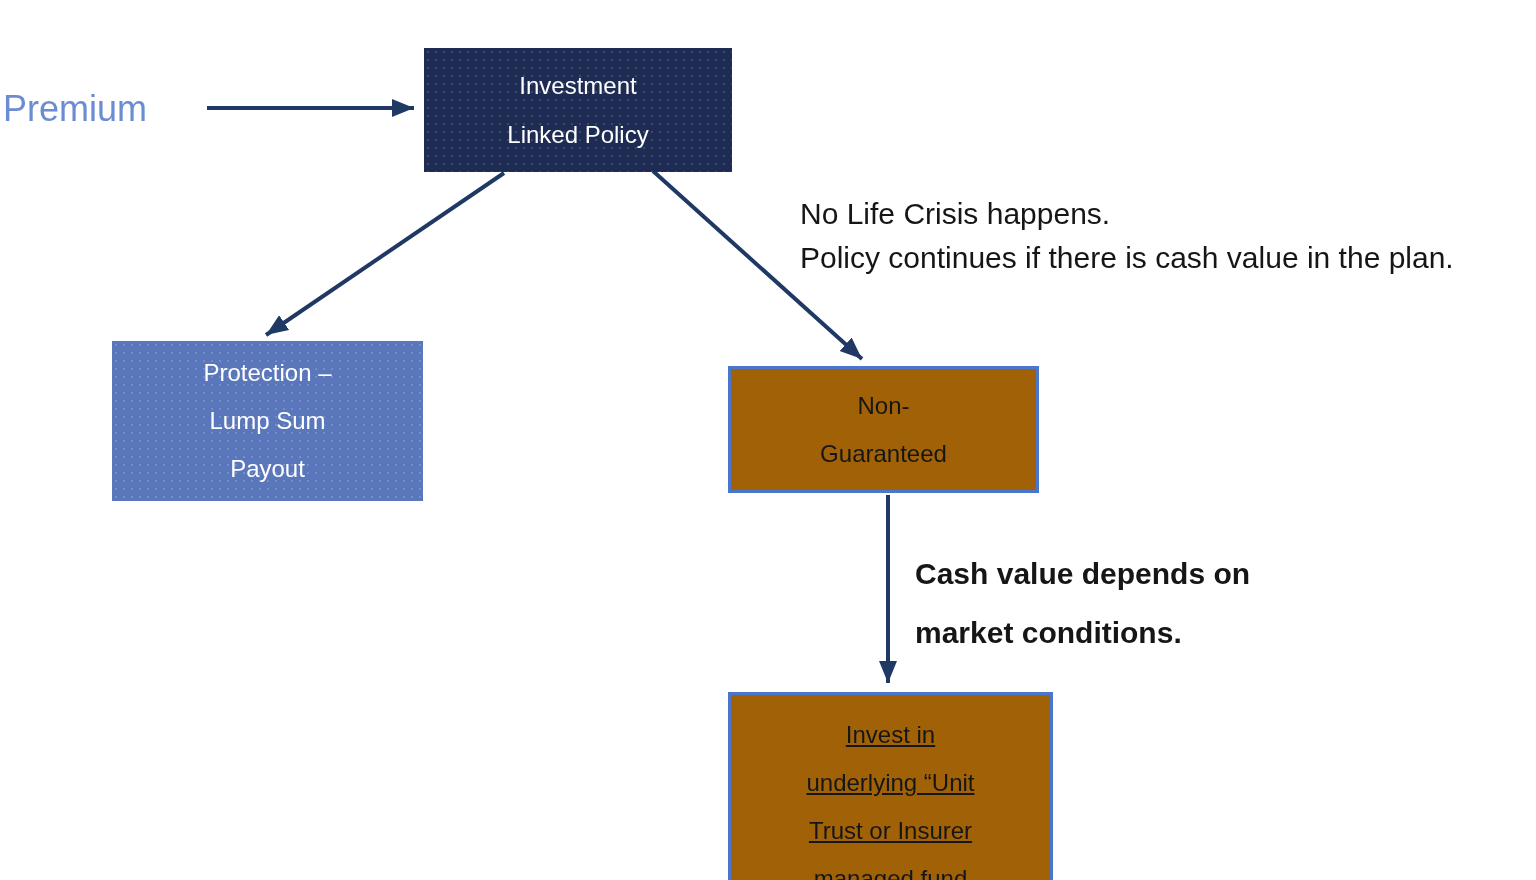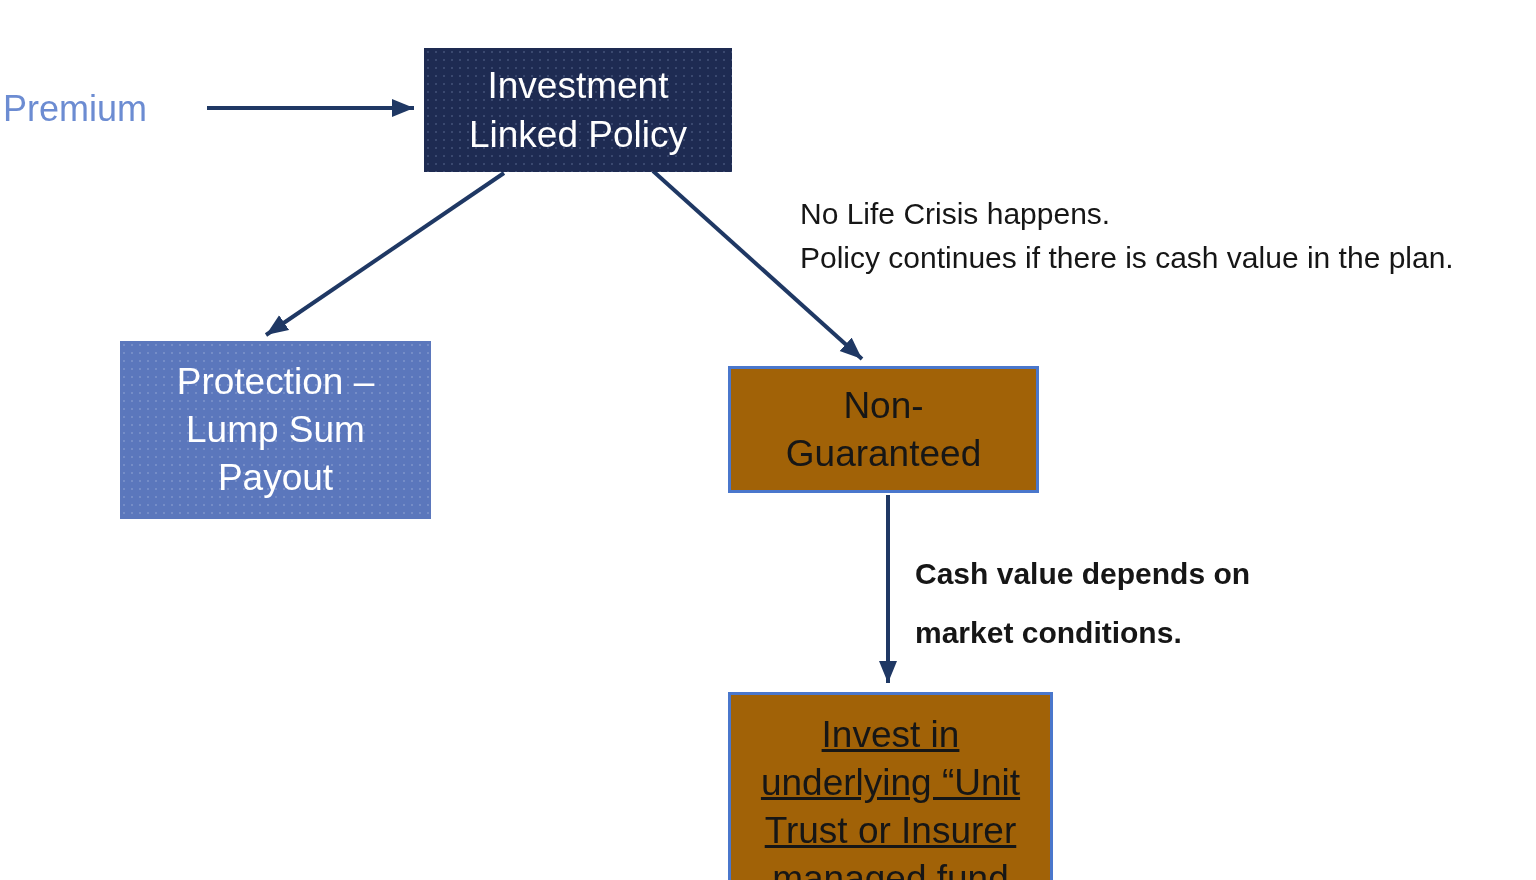--- a/index.html
+++ b/index.html
@@ -32,21 +32,21 @@
     fill: var(--arrow-color, #1f3864);
   }
   .node {
     position: absolute;
     display: flex;
     align-items: center;
     justify-content: center;
     text-align: center;
     white-space: pre-line;
     box-sizing: border-box;
-    font-size: 37px;
+    font-size: 24px;
     line-height: 48px;
   }
   .node.filled-dark {
     background-color: var(--navy-fill, #1e2b52);
     background-image: radial-gradient(circle, rgba(160,175,215,0.22) 1.2px, transparent 1.3px);
     background-size: 8px 8px;
     color: #ffffff;
     line-height: 49px;
   }
   .node.filled-mid {
@@ -54,21 +54,21 @@
     background-image: radial-gradient(circle, rgba(255,255,255,0.16) 1.2px, transparent 1.3px);
     background-size: 8px 8px;
     color: #ffffff;
   }
   .node.outlined {
     background: #a16207;
     border: 3px solid var(--outline-blue, #4a77cc);
     color: #161616;
   }
   .node-root        { left: 424px; top: 2px;   width: 308px; height: 124px; }
-  .node-protection  { left: 120px; top: 295px; width: 311px; height: 178px; }
+  .node-protection  { left: 112px; top: 295px; width: 311px; height: 160px; }
   .node-nonguaranteed { left: 728px; top: 320px; width: 311px; height: 127px; }
   .node-invest      { left: 728px; top: 646px; width: 325px; height: 230px; text-decoration: underline; }
 
   .edge-label {
     position: absolute;
     color: #161616;
     font-size: 30px;
     line-height: 44px;
     white-space: pre-line;
   }

